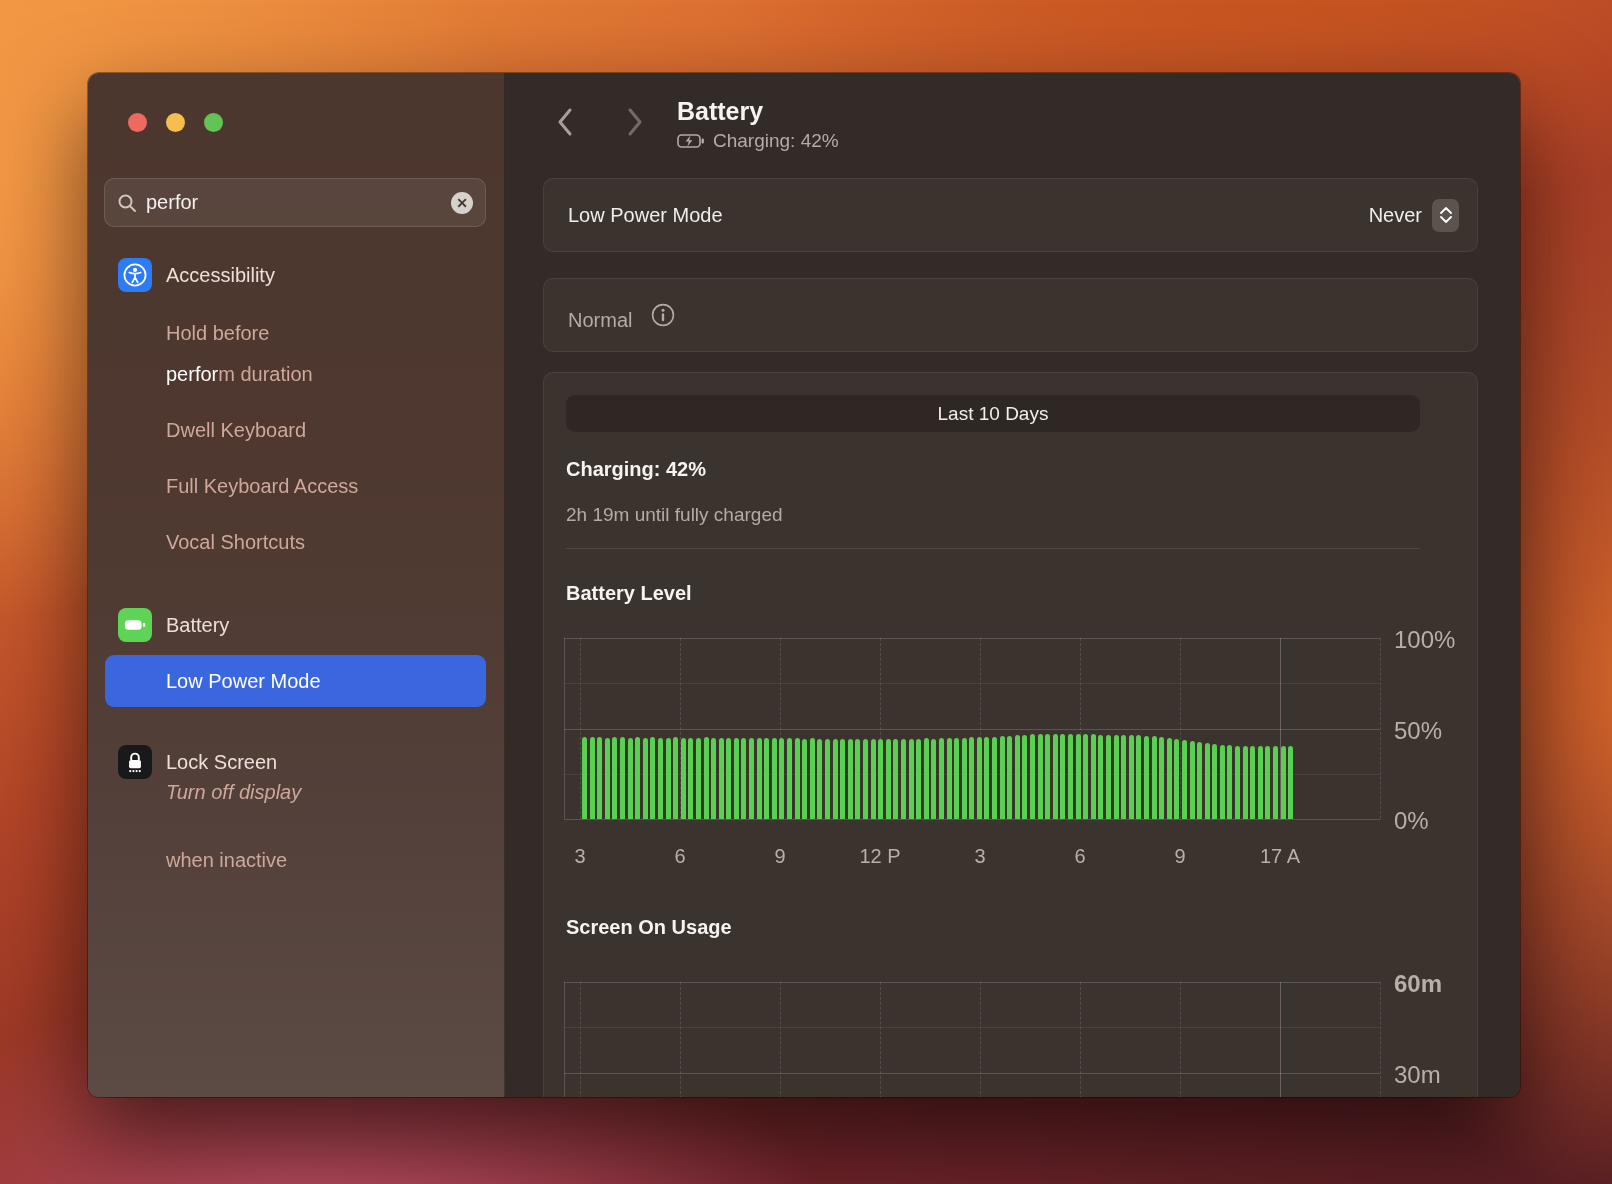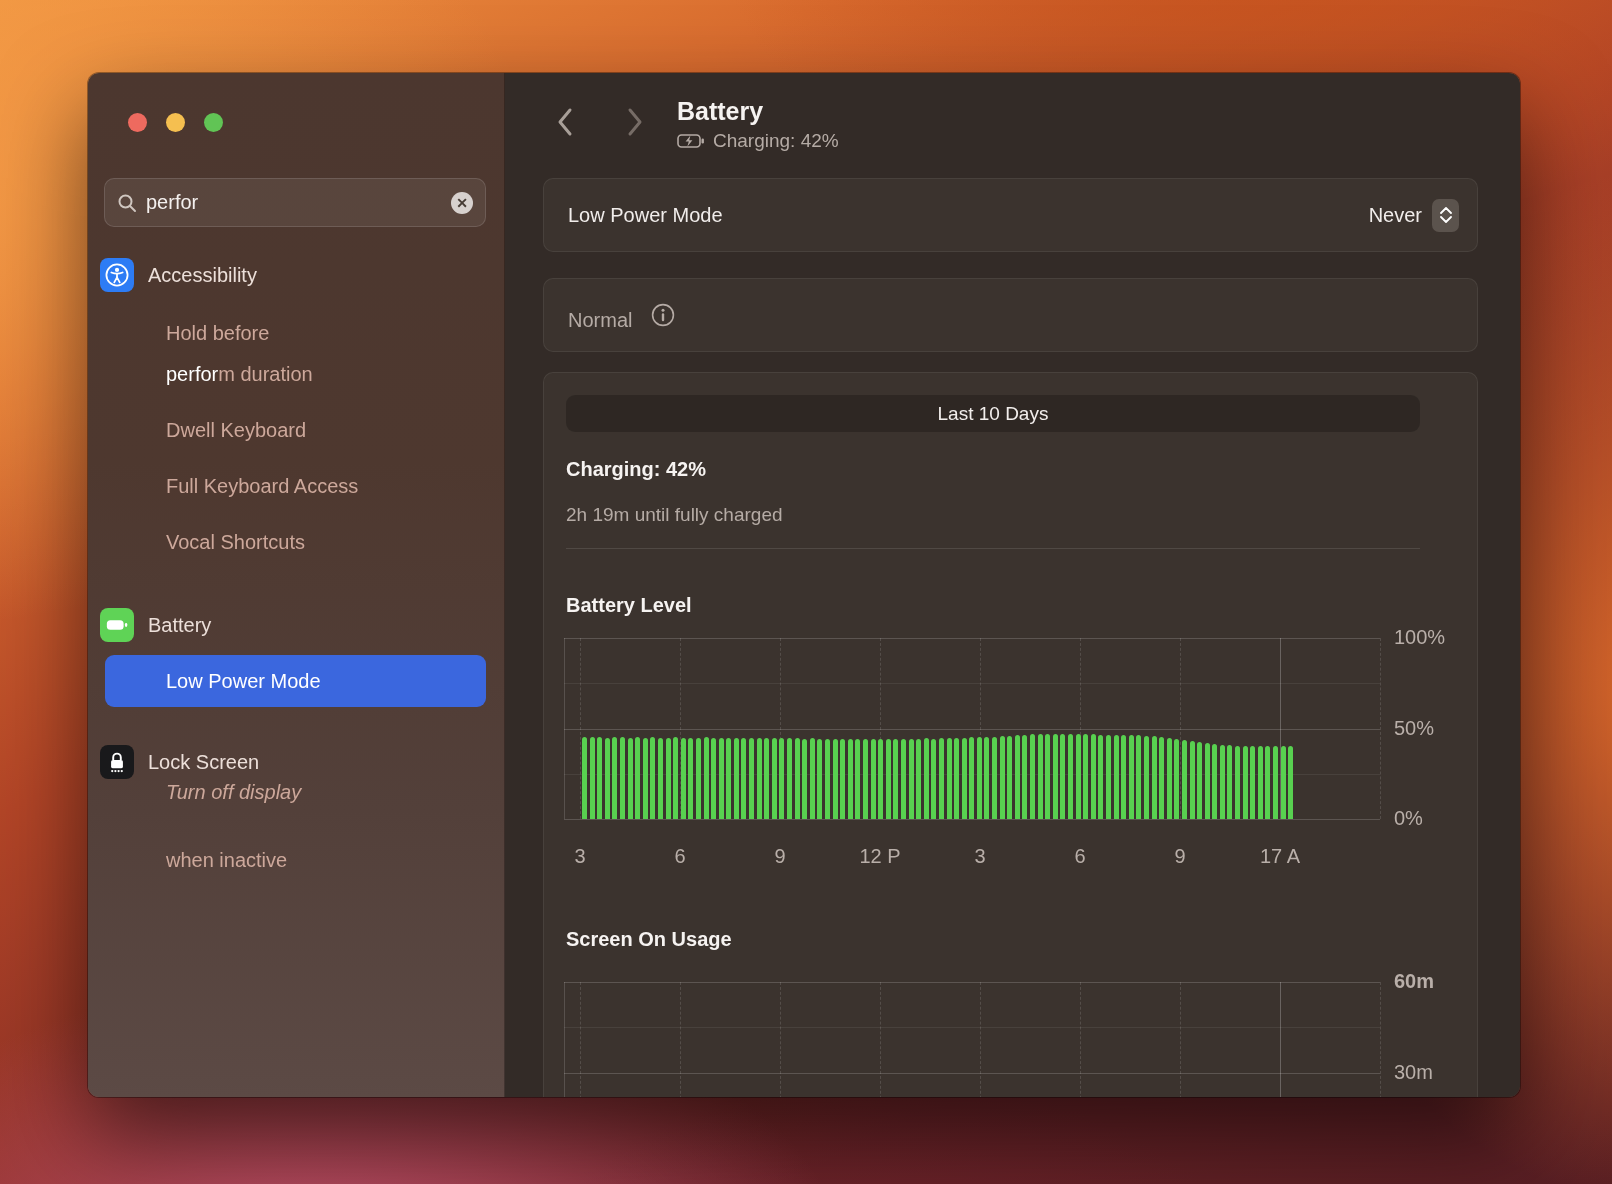--- a/index.html
+++ b/index.html
@@ -43,21 +43,21 @@
   .search input {
     flex:1; background:transparent; border:none; outline:none;
     font-family:"Liberation Sans",sans-serif; font-size:20px; color:#f4f0ee;
   }
   .clear-btn {
     width:22px; height:22px; border-radius:50%; background:#d7d1ce; flex:none;
     display:flex; align-items:center; justify-content:center;
     color:#463b34; font-size:14px; font-weight:bold; line-height:1;
   }
 
-  .row-app { position:absolute; left:12px; display:flex; gap:14px; align-items:center; }
+  .row-app { position:absolute; left:30px; display:flex; gap:14px; align-items:center; }
   .row-app .label { font-size:20px; color:#ecdfd9; }
   .app-icon { width:34px; height:34px; border-radius:8px; flex:none;
     display:flex; align-items:center; justify-content:center; }
   .icon-accessibility { background:#2d7cf5; }
   .icon-battery { background:#5fd356; }
   .icon-lock { background:#19191b; }
 
   .row-sub { position:absolute; left:78px; font-size:20px; color:#cda89b; white-space:nowrap; }
   .row-sub .match { color:#ffffff; }
 
@@ -96,36 +96,36 @@
   .seg .segbtn {
     flex:1; border:none; background:transparent; border-radius:8px;
     font-family:"Liberation Sans",sans-serif; font-size:19px; color:#f2eeec;
   }
   .seg .on { background:#8d847d; box-shadow:0 1px 3px rgba(0,0,0,.35); }
 
   .charging-title { position:absolute; left:22px; top:85px; font-size:20px; font-weight:700; color:#f6f3f1; }
   .charging-sub { position:absolute; left:22px; top:131px; font-size:19px; color:#b5aba5; }
   .divider { position:absolute; left:22px; top:175px; width:854px; height:1px; background:rgba(255,255,255,.11); }
 
-  .chart-title { position:absolute; left:22px; font-size:20px; font-weight:700; color:#f6f3f1;margin-top:12px; }
+  .chart-title { position:absolute; left:22px; font-size:20px; font-weight:700; color:#f6f3f1; }
   .t-batt { top:209px; } .t-screen { top:543px; }
 
   .chart-plot { position:absolute; left:20px; width:816px; height:181px; }
   .p-batt { top:265px; } .p-screen { top:609px; }
 
   .hline { position:absolute; left:0; width:816px; height:0; border-top:1px solid rgba(255,255,255,.17); }
   .hline.minor { border-top-color:rgba(255,255,255,.07); }
   .vline { position:absolute; top:0; height:181px; width:0; border-left:1px dashed rgba(255,255,255,.13); }
   .vline.solid { border-left:1px solid rgba(255,255,255,.24); }
   .vline.edge { border-left:1px solid rgba(255,255,255,.15); }
 
   .bars { position:absolute; left:18px; bottom:0; height:181px; display:flex; align-items:flex-end; gap:2.6px; }
   .bar { flex:none; width:5px; border-radius:2.5px 2.5px 0 0; }
 
-  .ylab { position:absolute; left:830px; width:80px; font-size:20px; color:#b9afa9; transform:translateY(-12px); }
+  .ylab { position:absolute; left:830px; width:80px; font-size:24px; color:#b9afa9; transform:translateY(-12px); }
   .xlab { position:absolute; font-size:20px; color:#b9afa9; transform:translateX(-50%); white-space:nowrap; }
 
   svg { display:block; }
 </style>
 </head>
 <body>
 
 <div class="wallpaper"></div>
 
 <div class="window">

